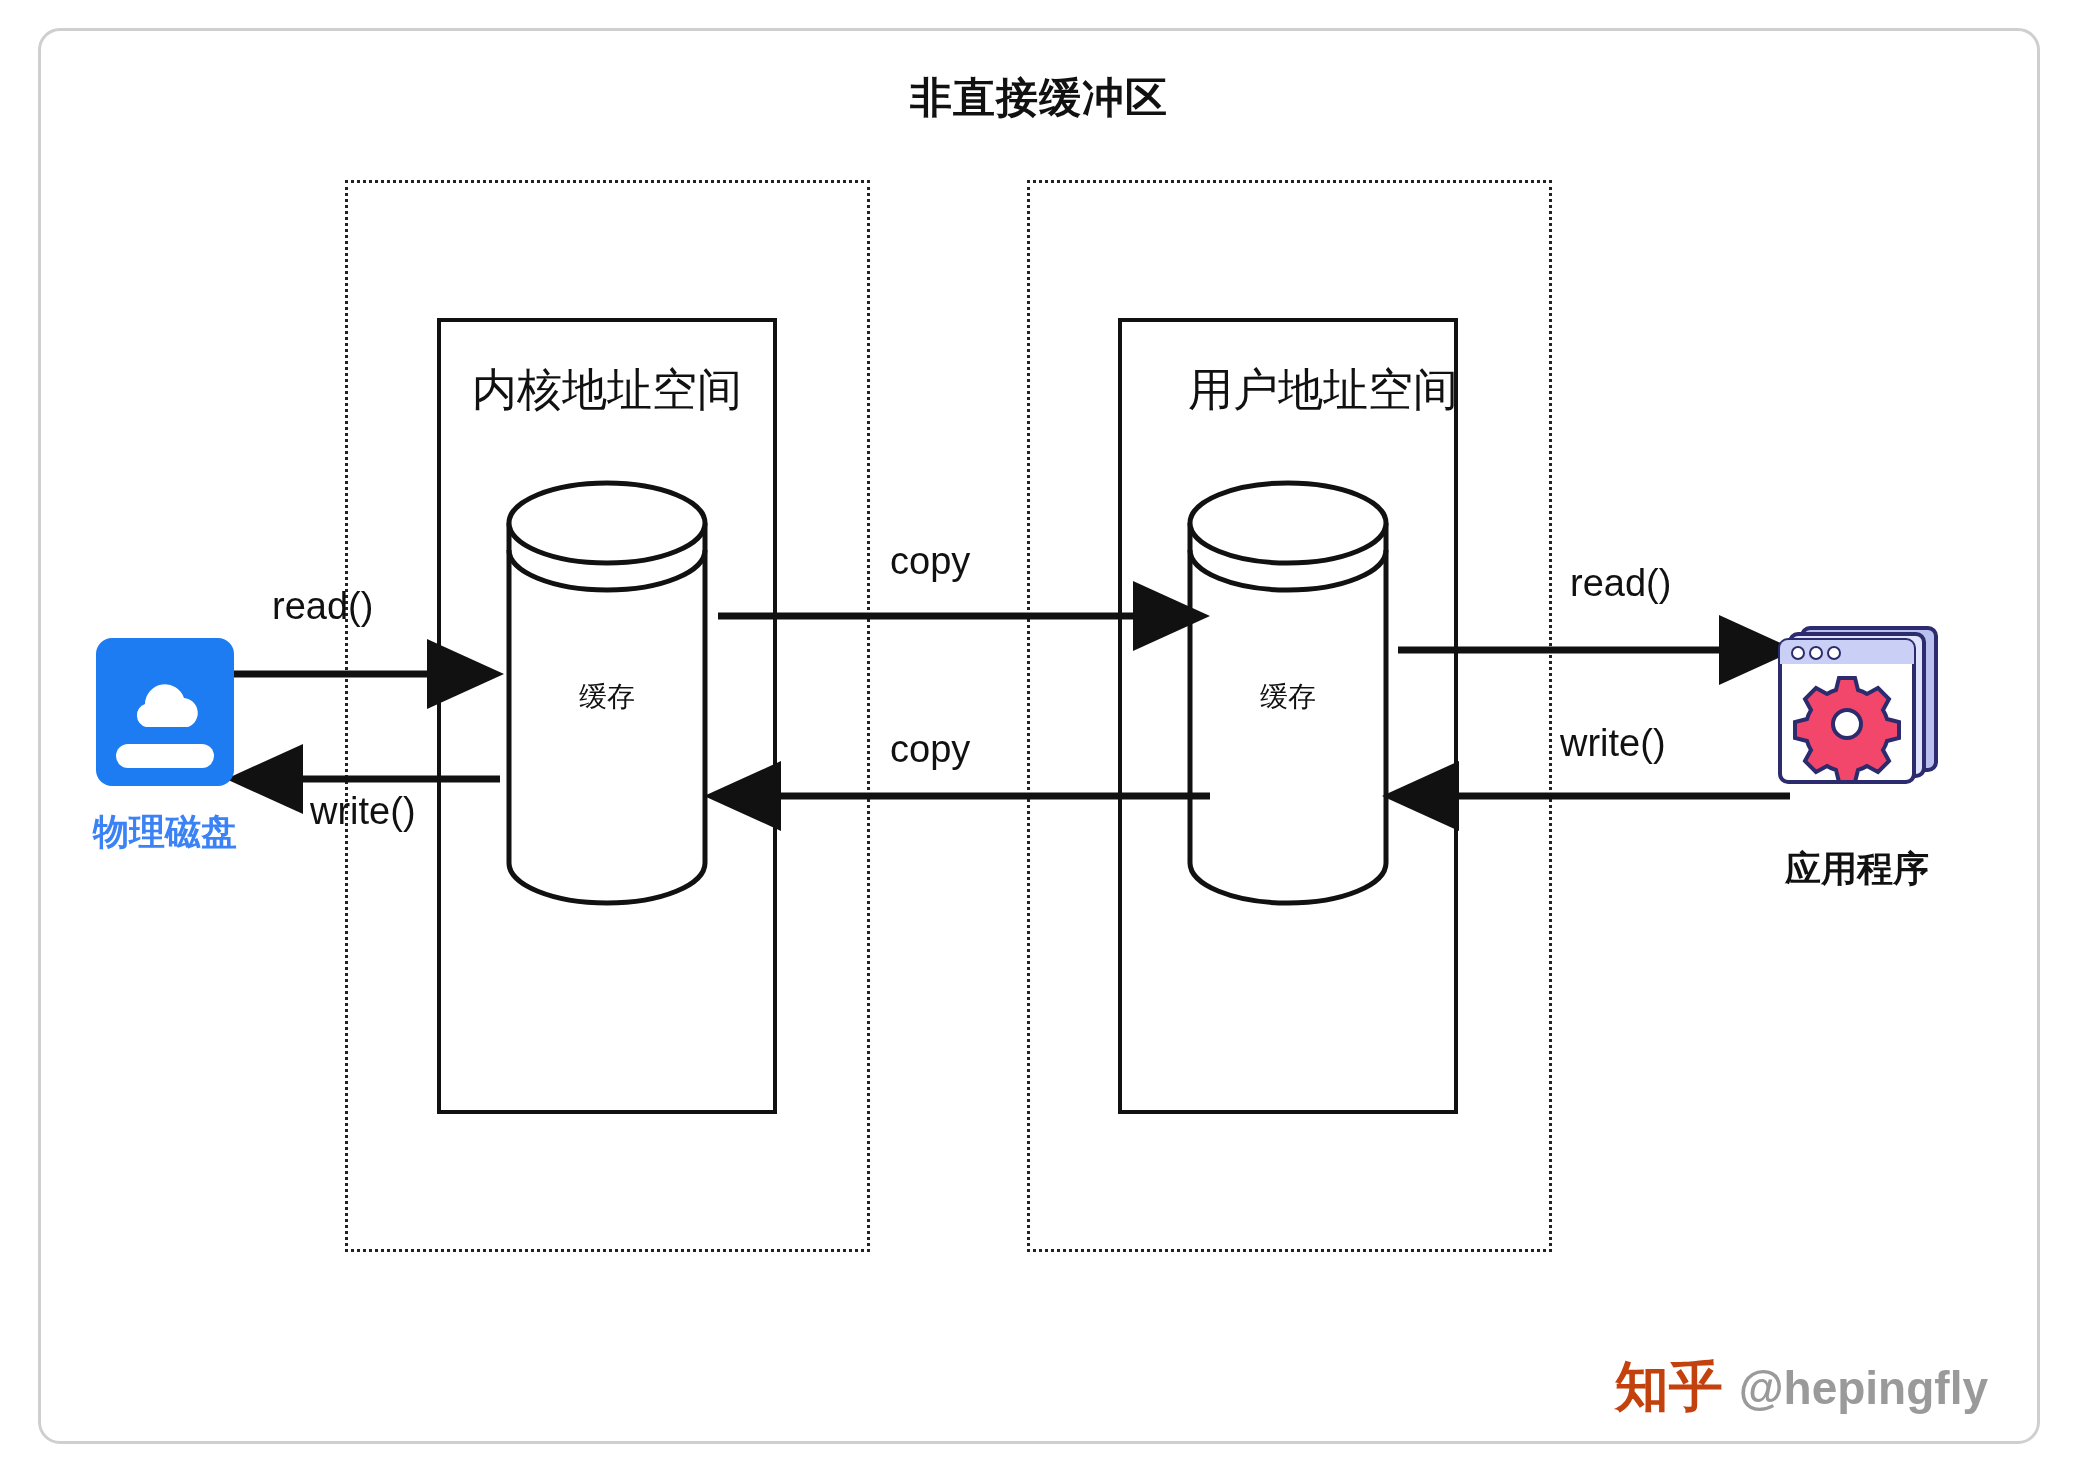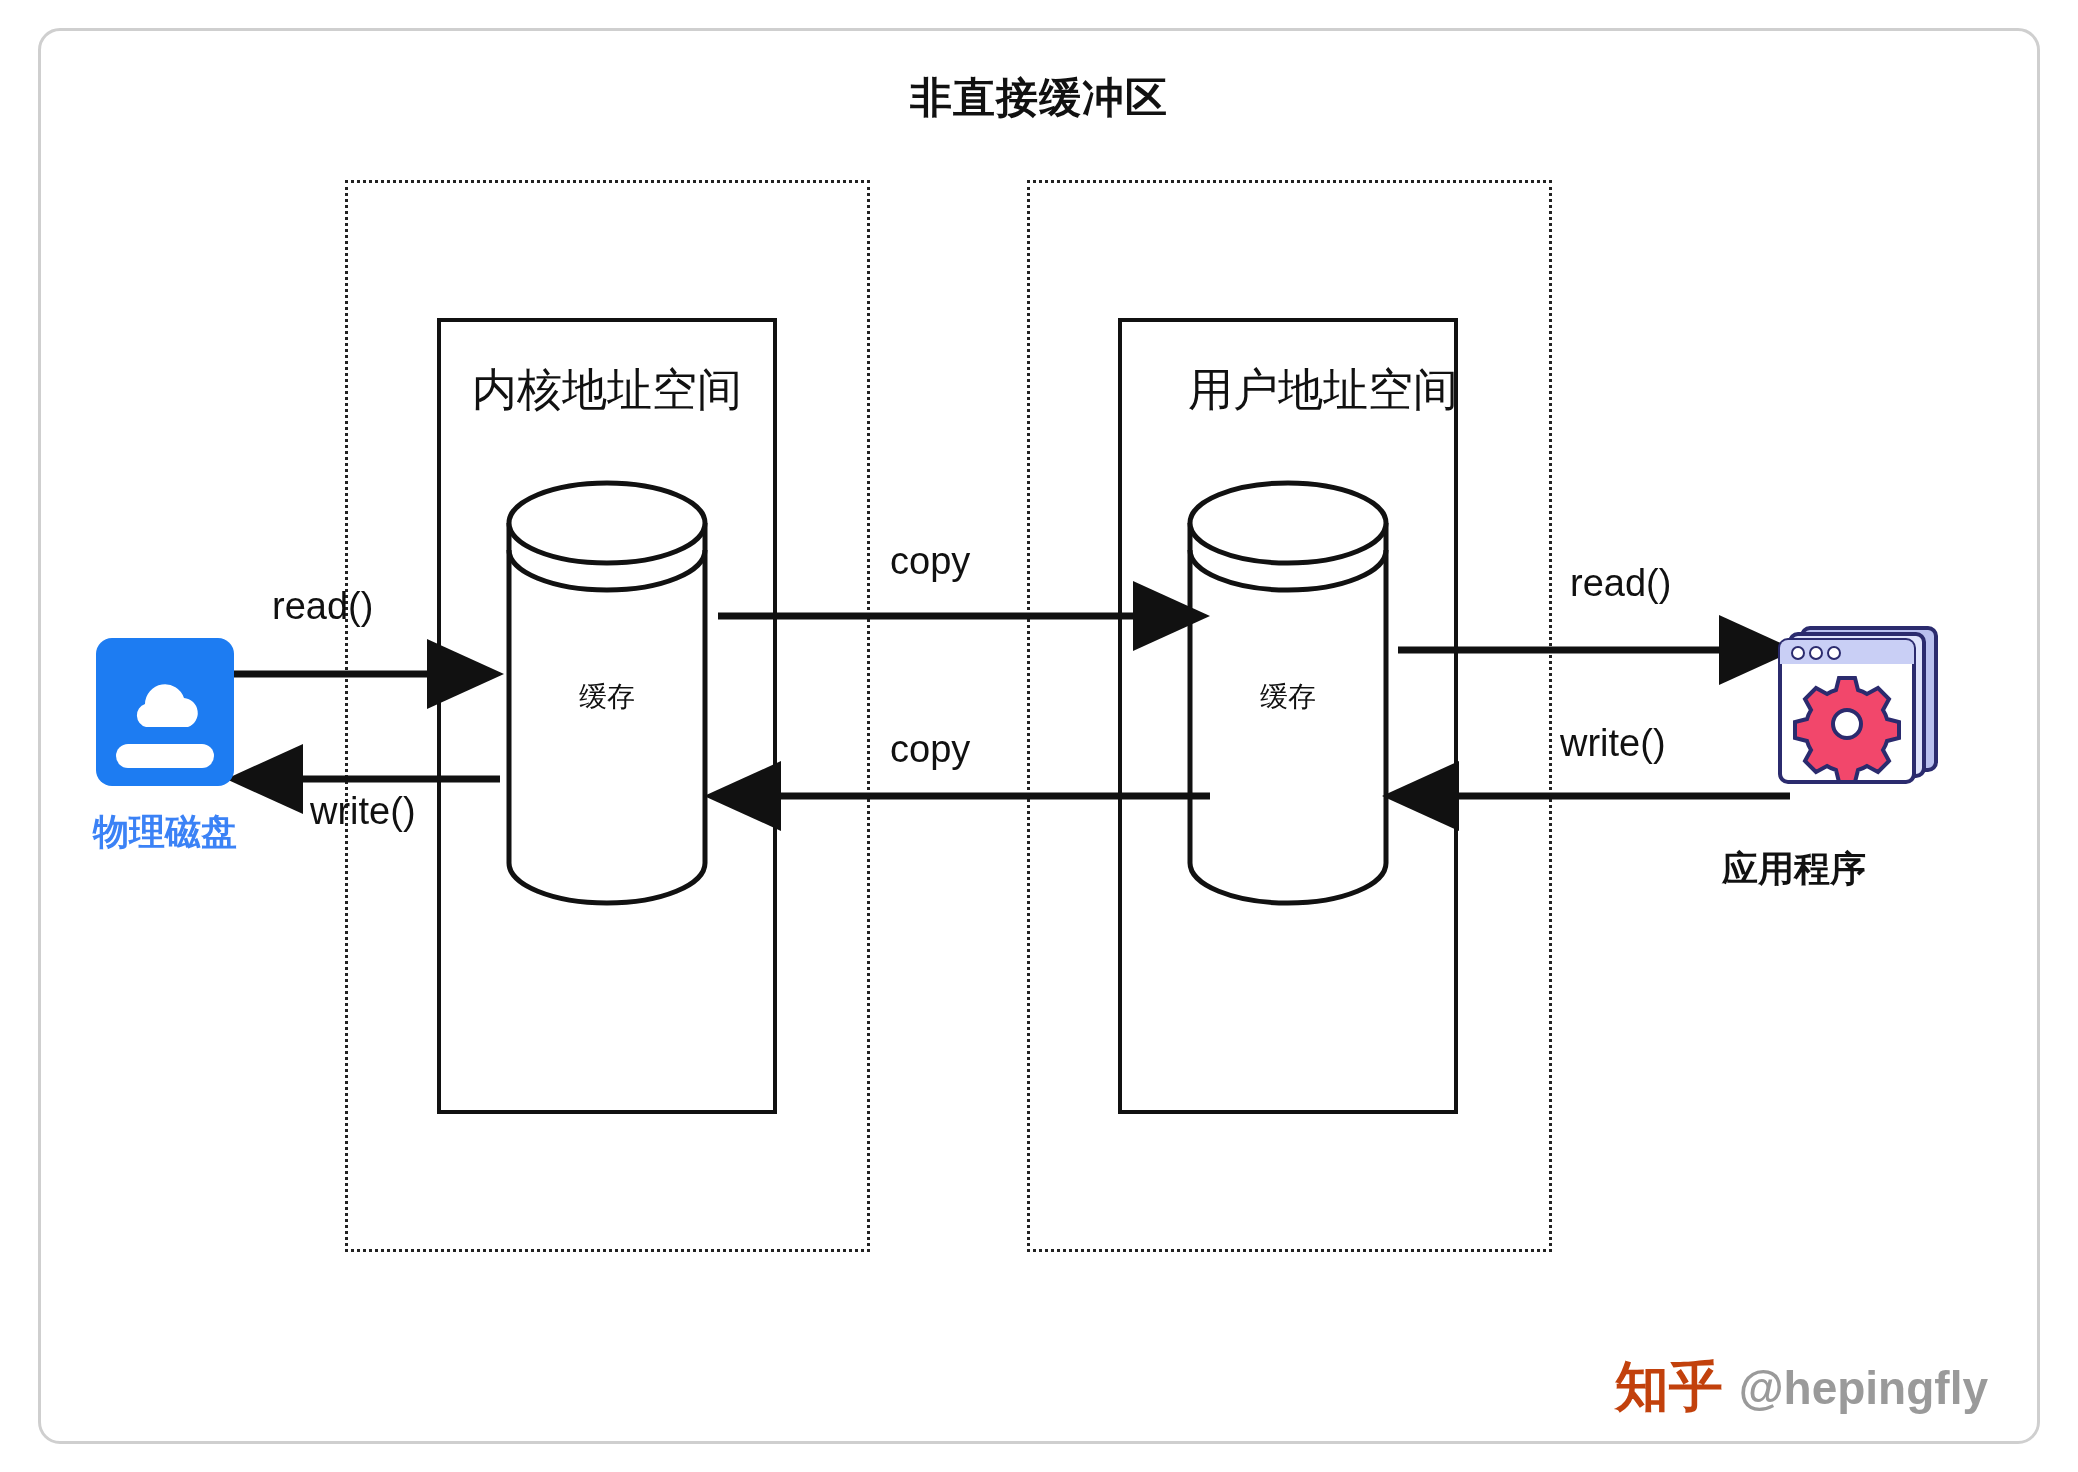--- a/index.html
+++ b/index.html
@@ -127,21 +127,21 @@
     left: 1772px;
     top: 620px;
     width: 172px;
     height: 172px;
   }
   #app-caption {
     position: absolute;
     left: 1722px;
     top: 845px;
     width: 270px;
-    text-align: left;
+    text-align: center;
     font-size: 36px;
     font-weight: bold;
     color: #111111;
   }
 
   .watermark {
     position: absolute;
     right: 90px;
     bottom: 48px;
     display: flex;

